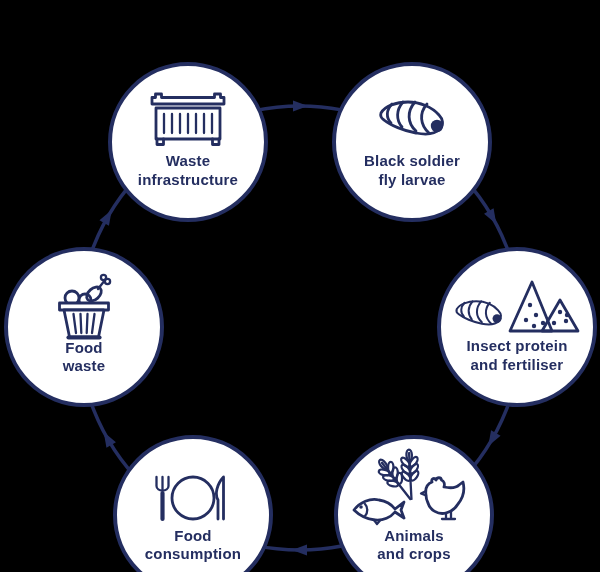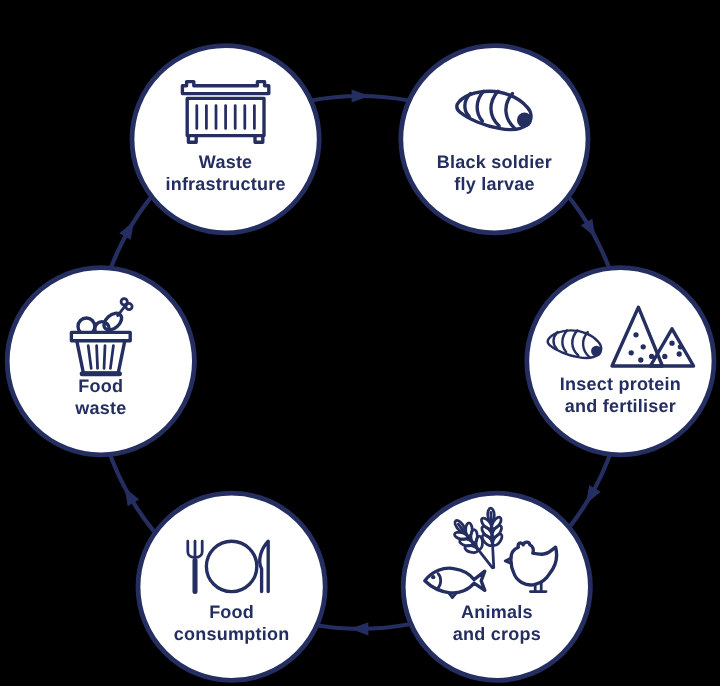--- a/index.html
+++ b/index.html
@@ -1,17 +1,17 @@
 <!DOCTYPE html>
 <html style="--navy: #242e60; --circle-fill: #ffffff;"><head>
 <meta charset="utf-8">
 <style>
   html,body{margin:0;padding:0;background:#000;}
   body{width:600px;height:572px;overflow:hidden;}
-  .stage{position:relative;width:600px;height:440px;background:#000;}
+  .stage{position:relative;width:600px;height:440px;background:#000;margin-top:26px;}
   svg{display:block;color:var(--navy,#242e60);}
   .ring{fill:none;stroke:currentColor;stroke-width:3.5;}
   .ah{fill:currentColor;stroke:none;}
   .node-circle{fill:var(--circle-fill,#ffffff);stroke:currentColor;stroke-width:4;}
   .st{fill:none;stroke:currentColor;stroke-width:2.8;stroke-linecap:round;stroke-linejoin:round;}
   .stw{fill:none;stroke:currentColor;stroke-width:4.2;stroke-linecap:round;stroke-linejoin:round;}
   .stn{fill:none;stroke:currentColor;stroke-width:2.3;stroke-linecap:round;stroke-linejoin:round;}
   .wh{fill:var(--circle-fill,#ffffff);stroke:currentColor;stroke-width:2.8;stroke-linejoin:round;}
   .fl{fill:currentColor;stroke:none;}
   .lbl{fill:currentColor;font-family:"Liberation Sans",sans-serif;font-weight:bold;

